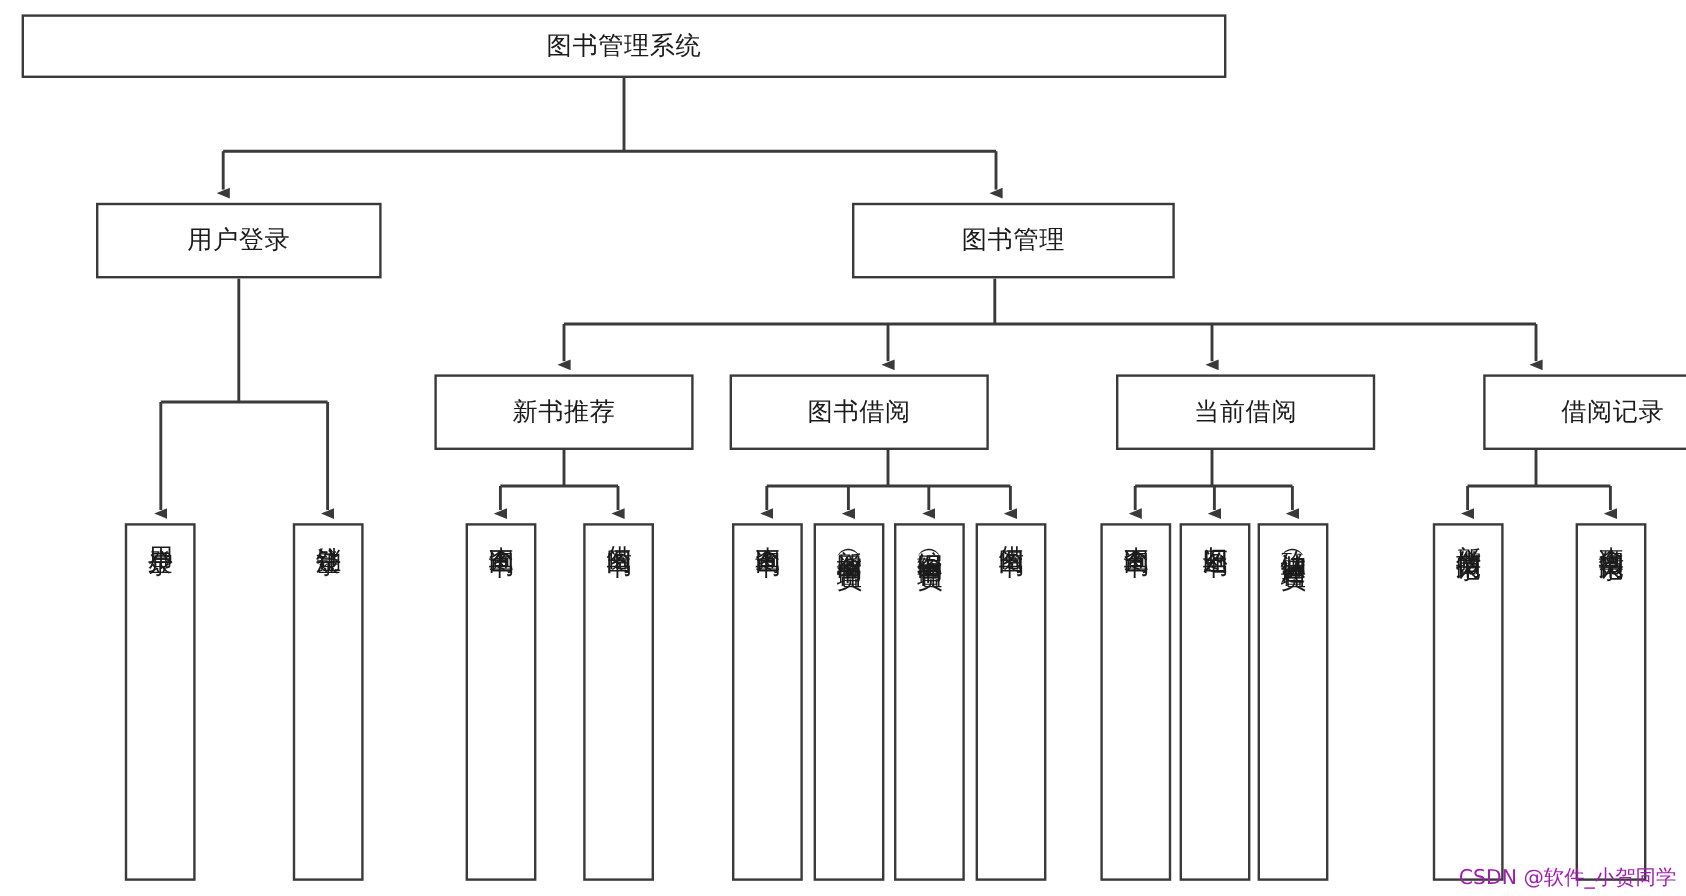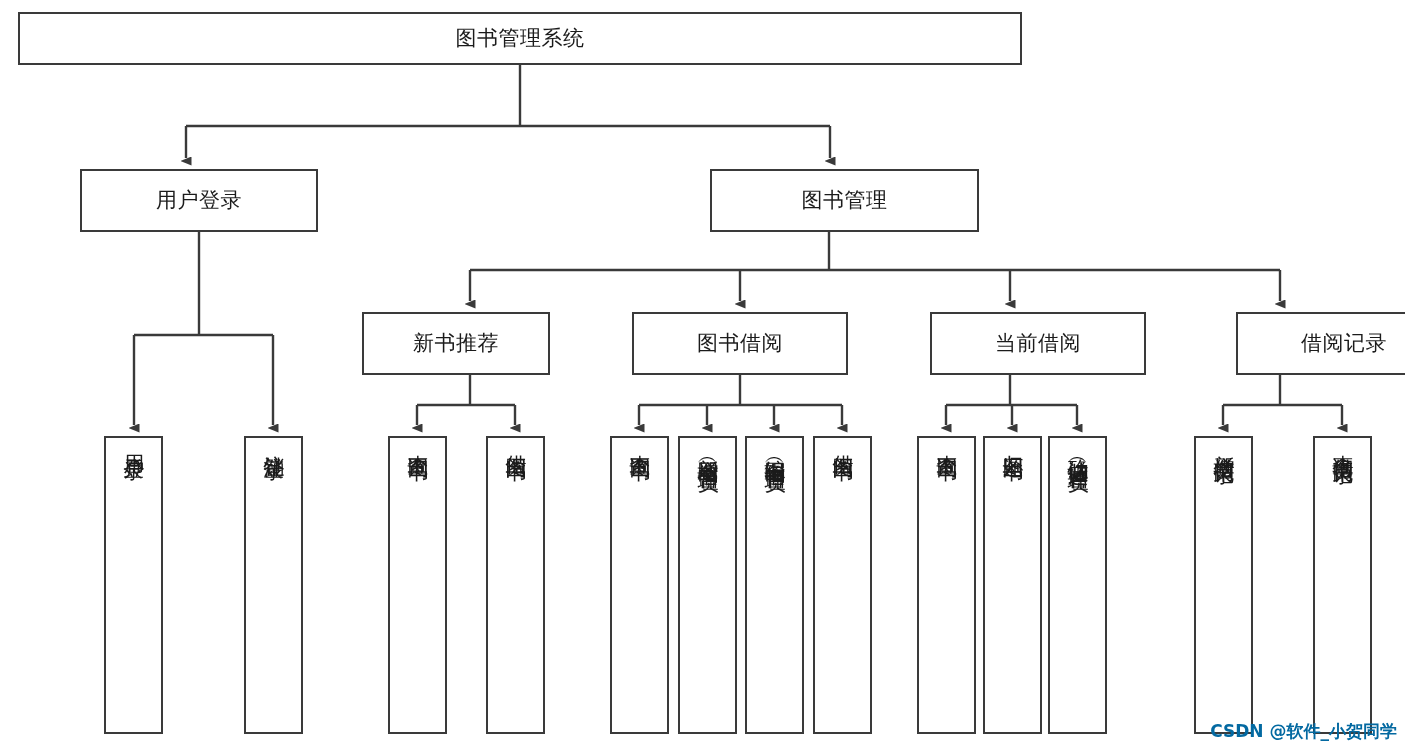--- a/index.html
+++ b/index.html
@@ -68,25 +68,24 @@
   }
   .node.vert.tall .label {
     align-items: flex-start;
     padding-top: 4px;
   }
   .watermark {
     position: absolute;
     right: 8px;
     bottom: 4px;
     font-size: 17px;
-    color: #0369a1;
+    color: #a21caf;
     white-space: nowrap;
     z-index: 3;
     font-family: "DejaVu Sans", "Liberation Sans", sans-serif;
-    font-weight: bold;
   }
 </style>
 </head>
 <body>
 
 <div id="canvas">
 
   <svg id="edges" viewBox="0 0 1405 747" xmlns="http://www.w3.org/2000/svg">
     <defs>
       <marker id="arrow" markerWidth="9" markerHeight="11" refX="1.5" refY="5.5" orient="auto" markerUnits="userSpaceOnUse">
@@ -141,24 +140,24 @@
     <span class="label">图书管理系统</span>
   </div>
 
   <div class="node horiz" style="left:80px; top:169px; width:238px; height:63px;">
     <span class="label">用户登录</span>
   </div>
   <div class="node horiz" style="left:710px; top:169px; width:269px; height:63px;">
     <span class="label">图书管理</span>
   </div>
 
-  <div class="node horiz" style="left:362px; top:312px; width:188px; height:63px;">
+  <div class="node horiz" style="left:362px; top:312px; width:216px; height:63px;">
     <span class="label">新书推荐</span>
   </div>
-  <div class="node horiz" style="left:632px; top:312px; width:216px; height:63px;">
+  <div class="node horiz" style="left:608px; top:312px; width:216px; height:63px;">
     <span class="label">图书借阅</span>
   </div>
   <div class="node horiz" style="left:902px; top:312px; width:216px; height:63px;margin-left:28px;">
     <span class="label">当前借阅</span>
   </div>
   <div class="node horiz" style="left:1236px; top:312px; width:216px; height:63px;">
     <span class="label">借阅记录</span>
   </div>
 
   <div class="node vert" style="left:104px; top:436px; width:59px; height:298px;">

